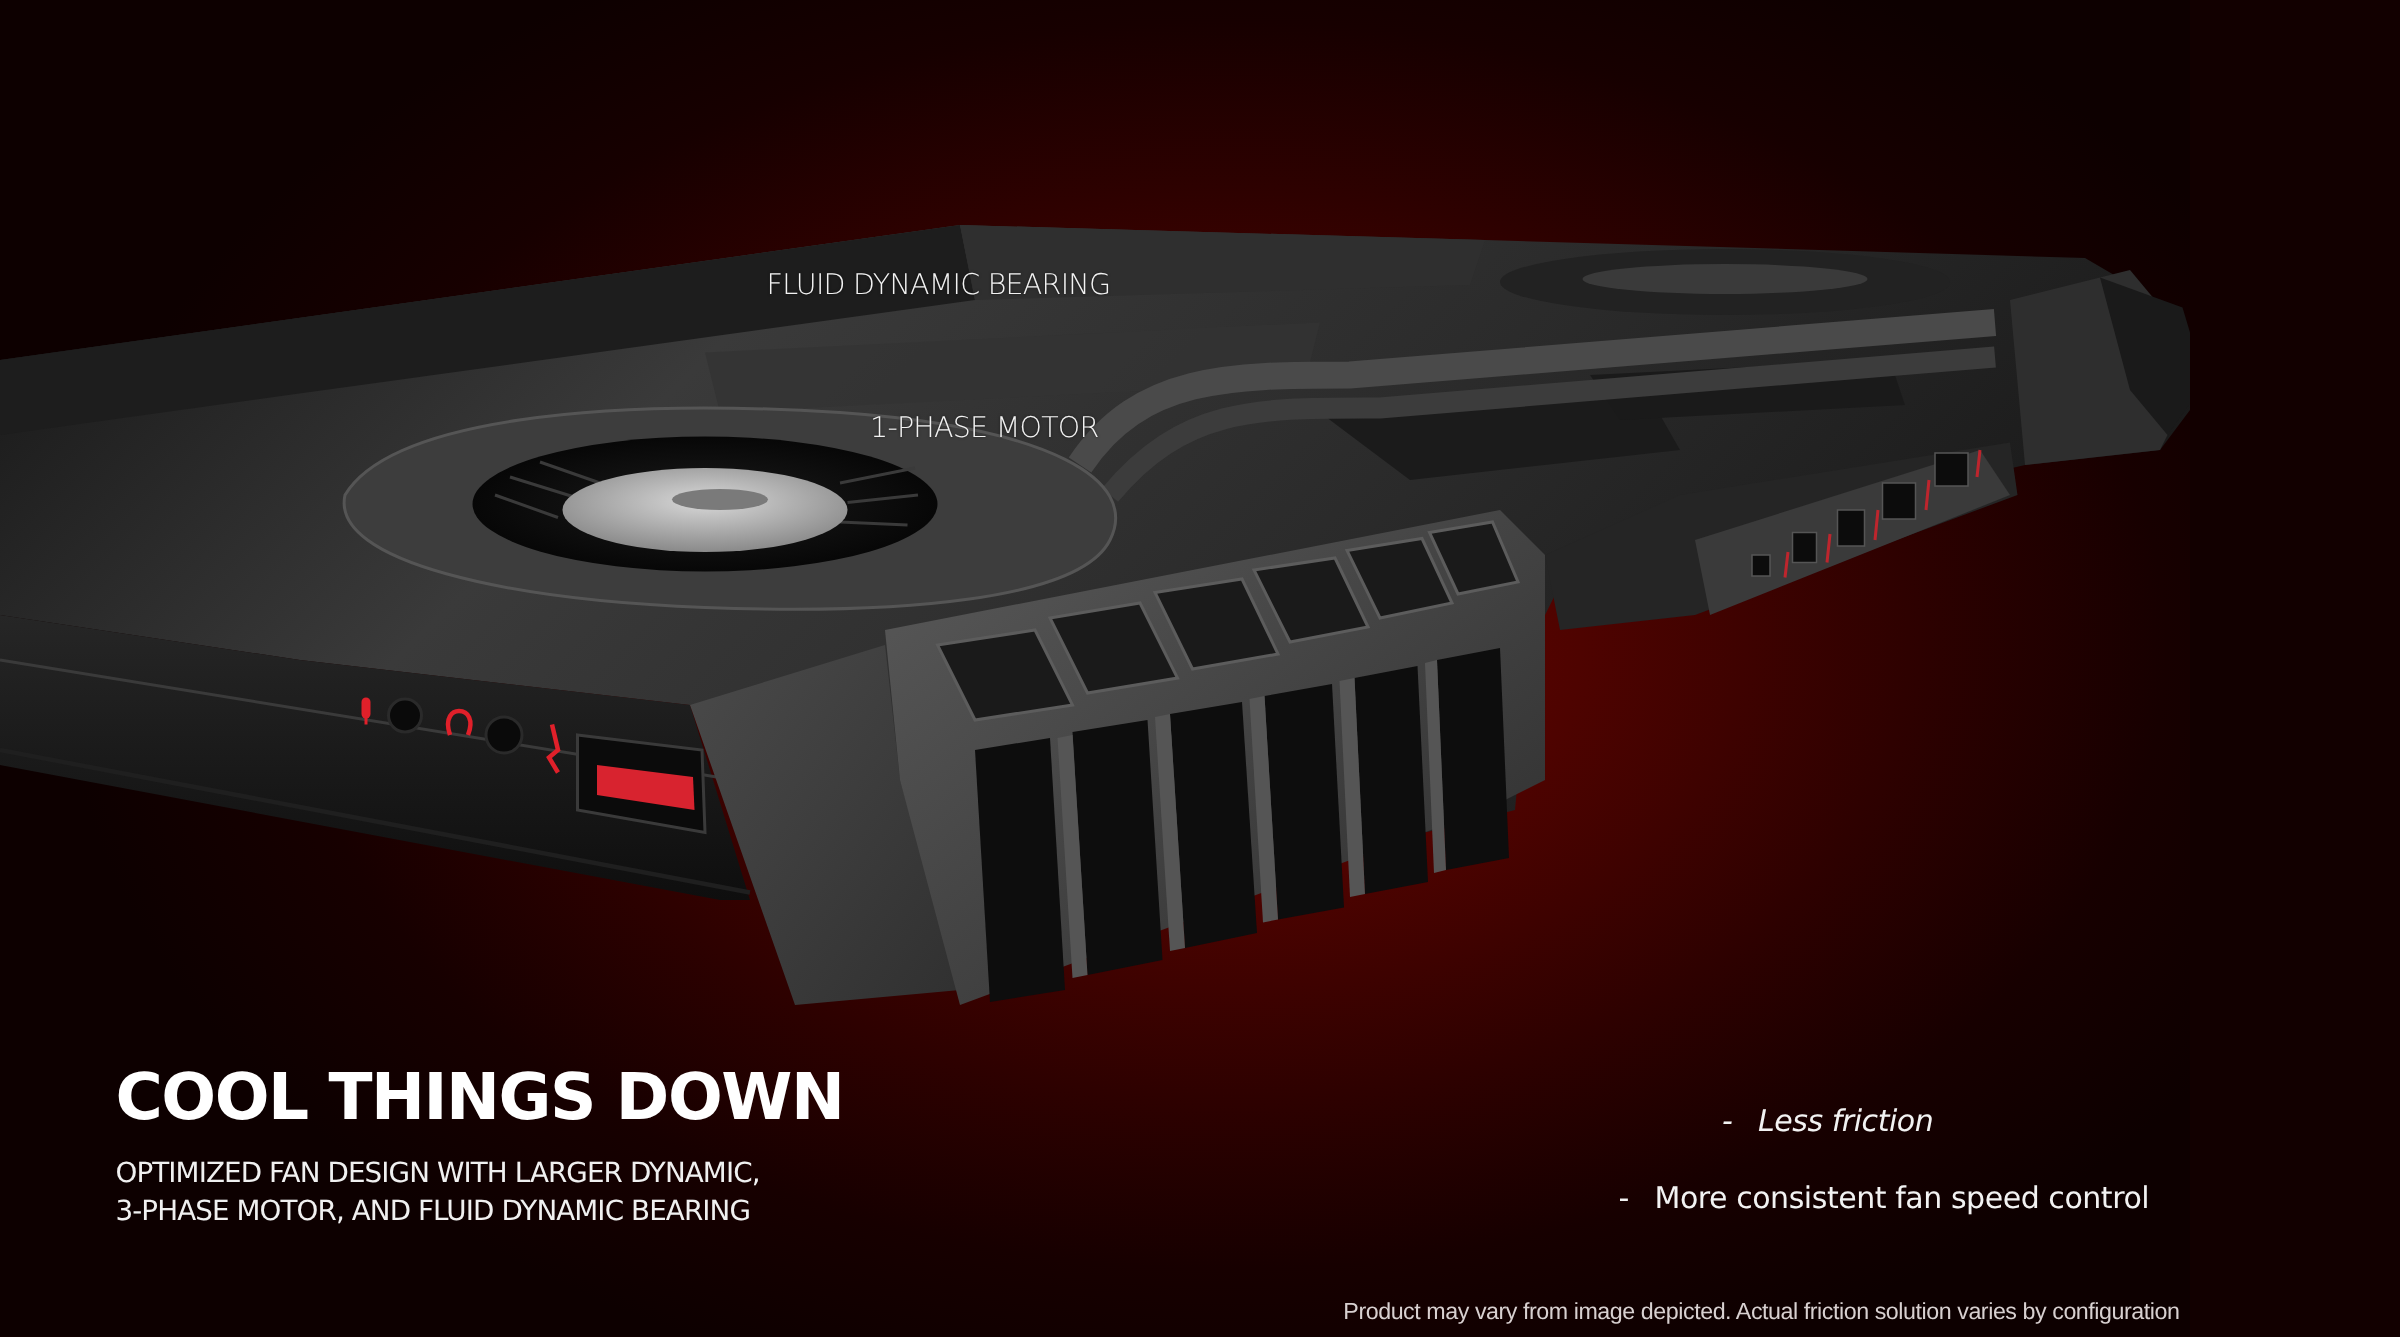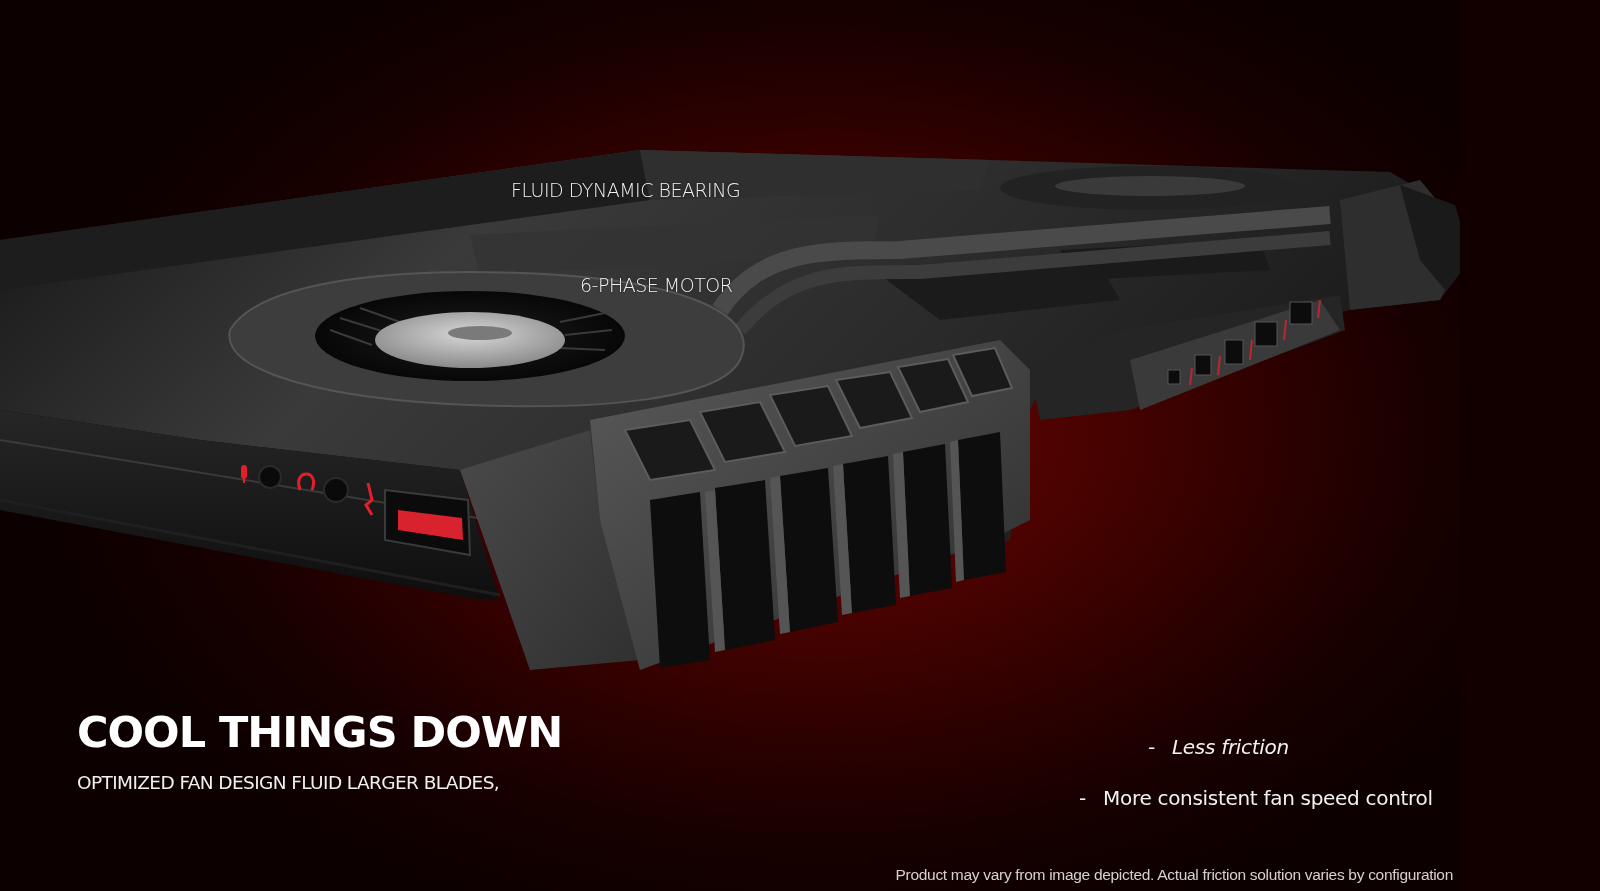--- a/index.html
+++ b/index.html
@@ -216,25 +216,26 @@
       <line x1="1250" y1="360" x2="1252" y2="340"></line>
       <line x1="1284" y1="340" x2="1286" y2="320"></line>
       <line x1="1318" y1="318" x2="1320" y2="300"></line>
     </g>
 
     <path d="M1340 200 L1420 180 L1470 240 L1440 300 L1350 310 Z" fill="#2e2e2e"></path>
     <path d="M1400 185 L1455 205 L1470 255 L1445 290 L1420 260 Z" fill="#1a1a1a"></path>
   </svg>
 
   <div class="callout bearing">FLUID DYNAMIC BEARING</div>
-  <div class="callout motor">6-PHASE MOTOR</div>
+  <div class="callout motor">1-PHASE MOTOR</div>
 
   <div class="headline">COOL THINGS DOWN</div>
   <div class="subhead">
-    <div>OPTIMIZED FAN DESIGN FLUID LARGER BLADES,</div>
+    <div>OPTIMIZED FAN DESIGN WITH LARGER DYNAMIC,</div>
+    <div>3-PHASE MOTOR, AND FLUID DYNAMIC BEARING</div>
   </div>
 
   <div class="bullet b1">
     <span class="dash">-</span><span>Less friction</span>
   </div>
   <div class="bullet b2">
     <span class="dash">-</span><span>More consistent fan speed control</span>
   </div>
 
   <div class="disclaimer">Product may vary from image depicted.  Actual friction solution varies by configuration</div>

